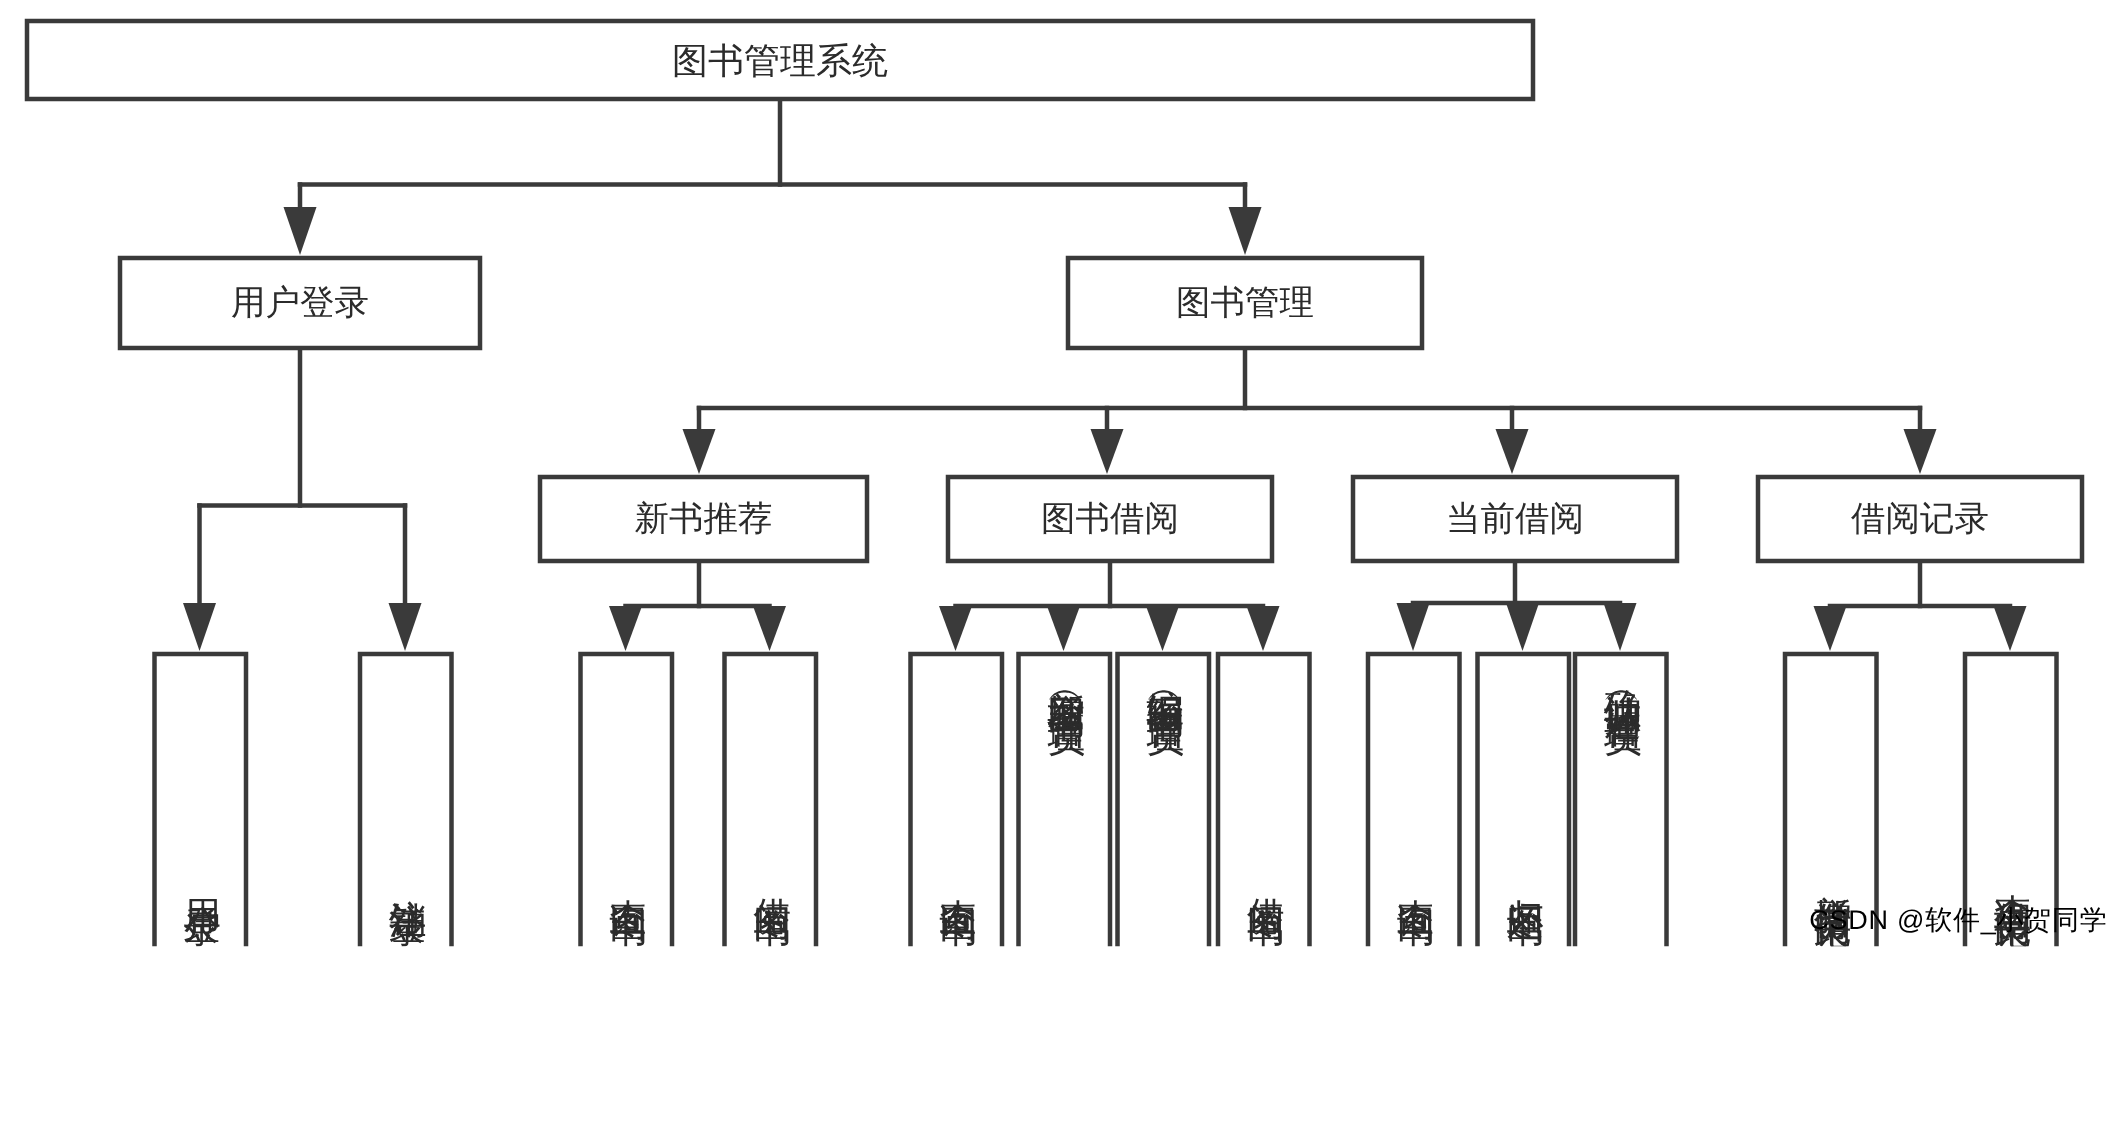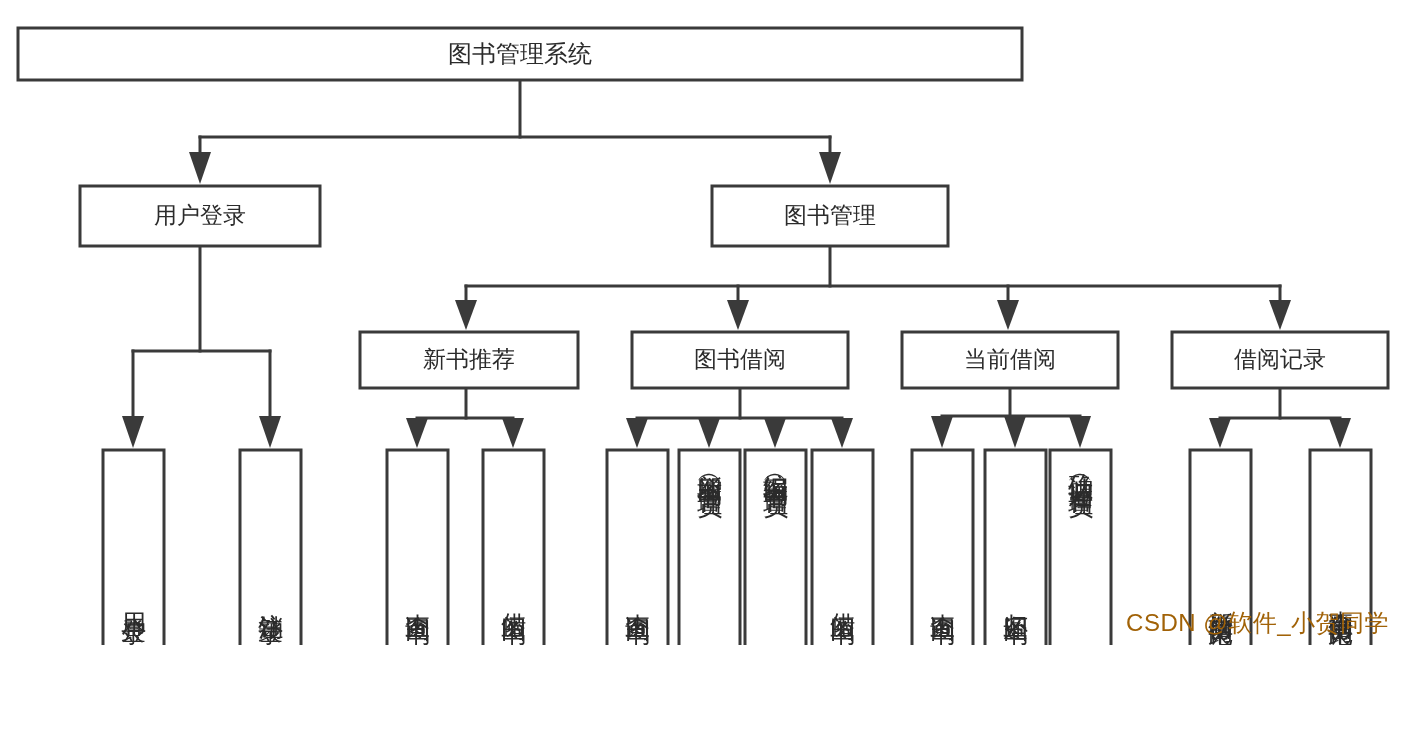--- a/index.html
+++ b/index.html
@@ -9,21 +9,20 @@
   }
   body {
     font-family: "Liberation Sans", "DejaVu Sans", sans-serif;
   }
   #stage {
     position: relative;
     width: 1405px;
     height: 631px;
     background: #ffffff;
     overflow: hidden;
-    margin-top: 14px;
   }
   svg#diagram {
     position: absolute;
     left: 0;
     top: 0;
     width: 1405px;
     height: 747px;
   }
   .node-rect {
     fill: #ffffff;
@@ -67,25 +66,25 @@
     font-family: "Liberation Sans", "DejaVu Sans", sans-serif;
     font-size: 25px;
     line-height: 1.18;
     letter-spacing: 3px;
     color: #2b2b2b;
     white-space: nowrap;
     text-align: center;
   }
   #watermark {
     position: absolute;
-    right: 16px;
+    right: 0;
     bottom: 6px;
     font-family: "Liberation Sans", "DejaVu Sans", sans-serif;
-    font-size: 24px;
-    color: #a16207;
+    font-size: 18px;
+    color: #000000;
     letter-spacing: 0.5px;
     user-select: none;
   }
 </style>
 </head>
 <body>
 
 <div id="stage">
 
   <svg id="diagram" viewBox="0 0 1405 747">

